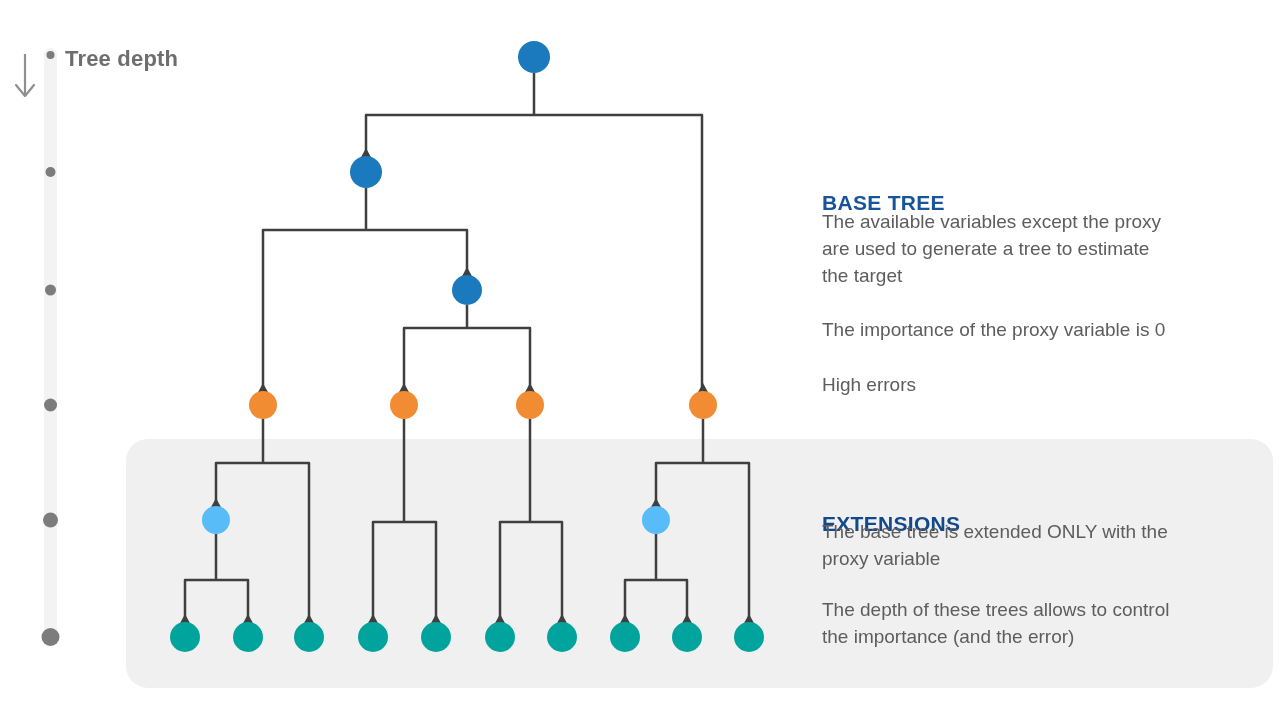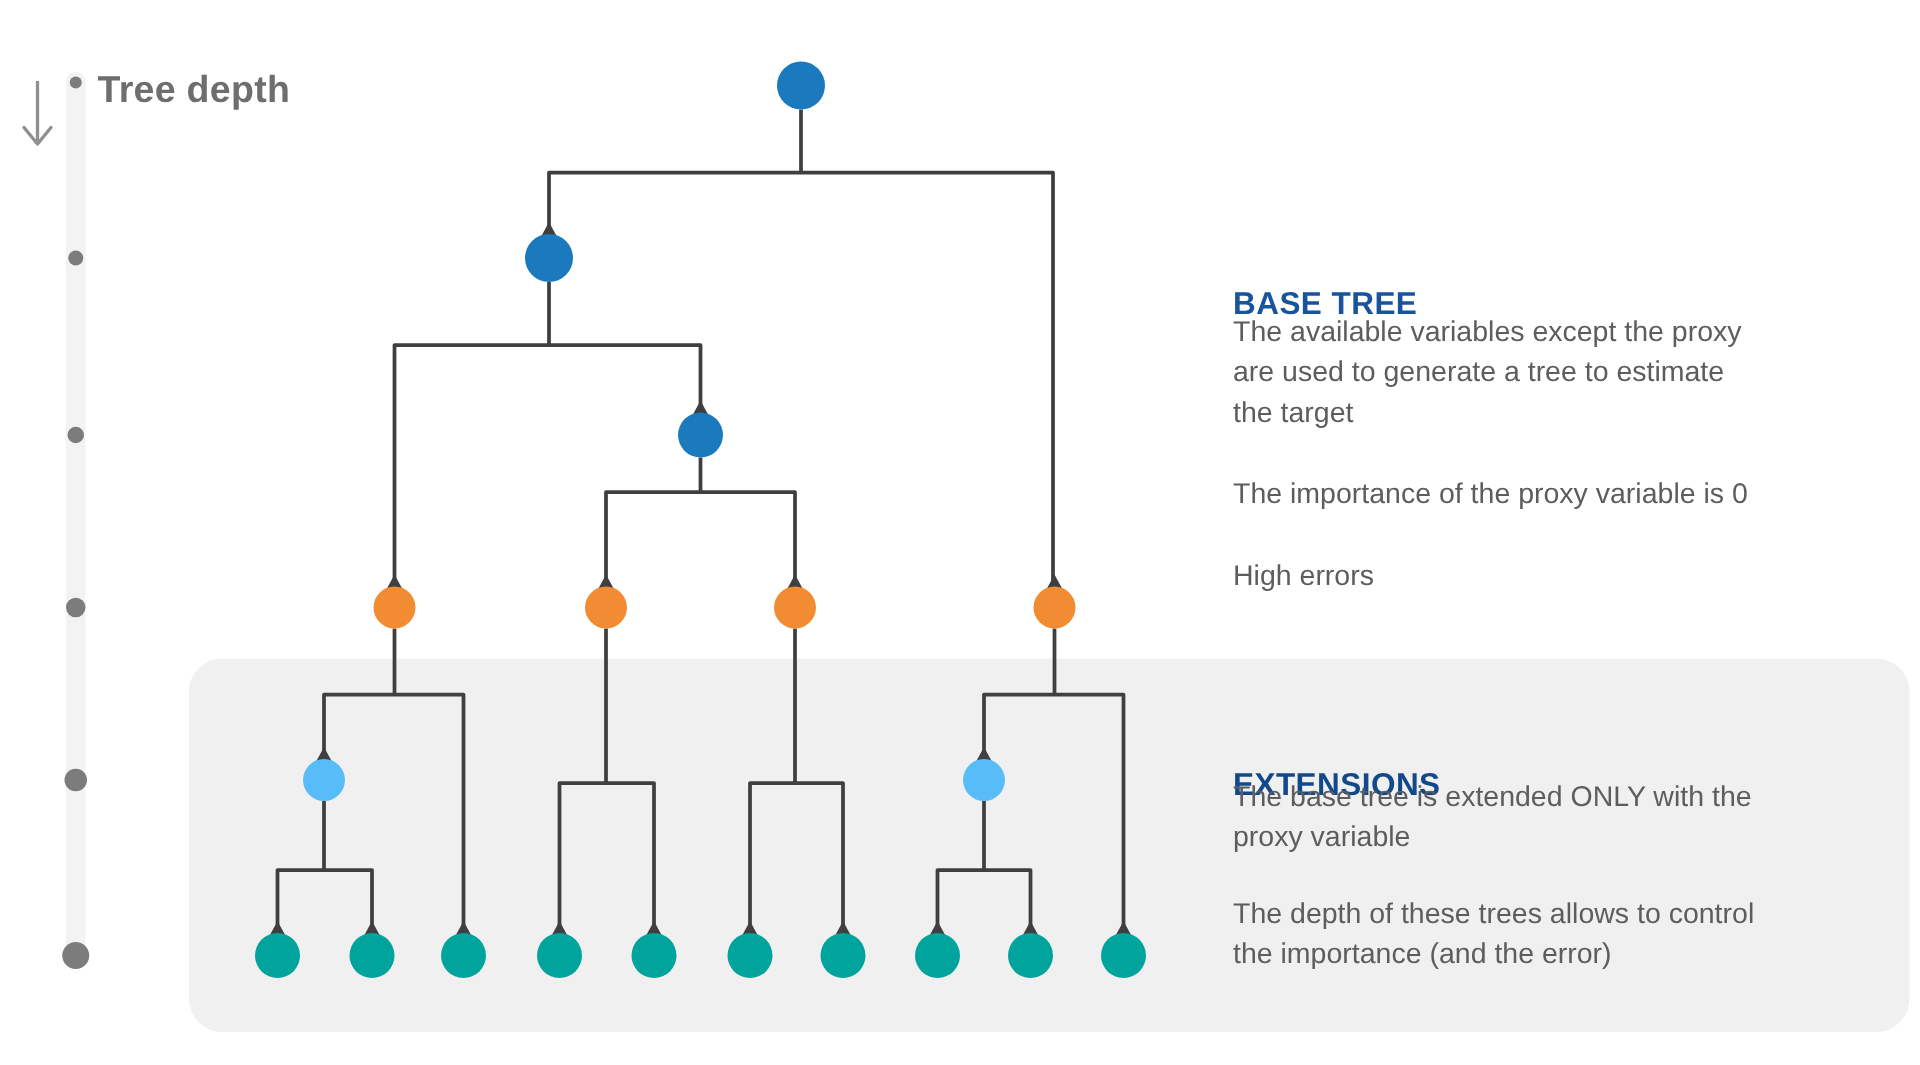--- a/index.html
+++ b/index.html
@@ -9,21 +9,21 @@
     font-family:"Liberation Sans", sans-serif;
   }
   .canvas{position:absolute;inset:0;}
   .ext-panel{
     position:absolute;left:126px;top:439px;width:1147px;height:249px;
     border-radius:22px;background:#f0f0f0;
   }
   .diagram-svg{position:absolute;left:0;top:0;width:1280px;height:710px;pointer-events:none;}
   .axis-label{
     position:absolute;left:65px;top:46px;
-    font-size:25px;font-weight:bold;color:#6e6e6e;letter-spacing:0.2px;
+    font-size:22px;font-weight:bold;color:#6e6e6e;letter-spacing:0.2px;
   }
   .arrow-icon{position:absolute;left:12px;top:48px;}
   .legend-title{
     font-size:21px;font-weight:bold;letter-spacing:0.3px;
     position:absolute;left:822px;margin-top:33px;
   }
   .legend-para{
     position:absolute;left:822px;width:460px;
     font-size:19px;line-height:27px;color:#5d5d5d;
     white-space:pre-line;

